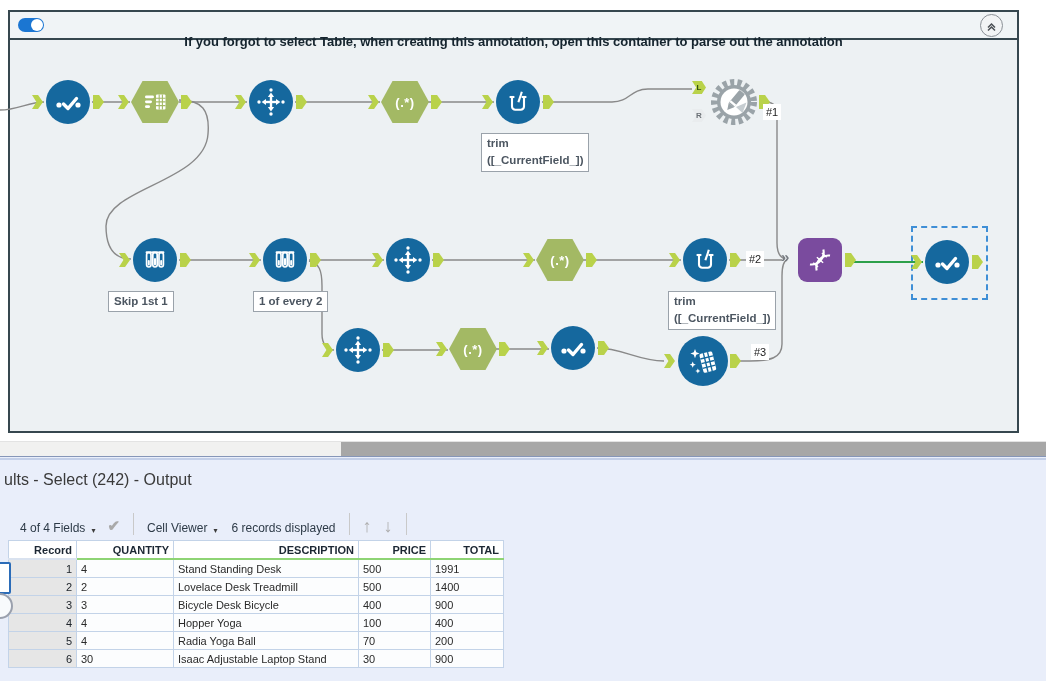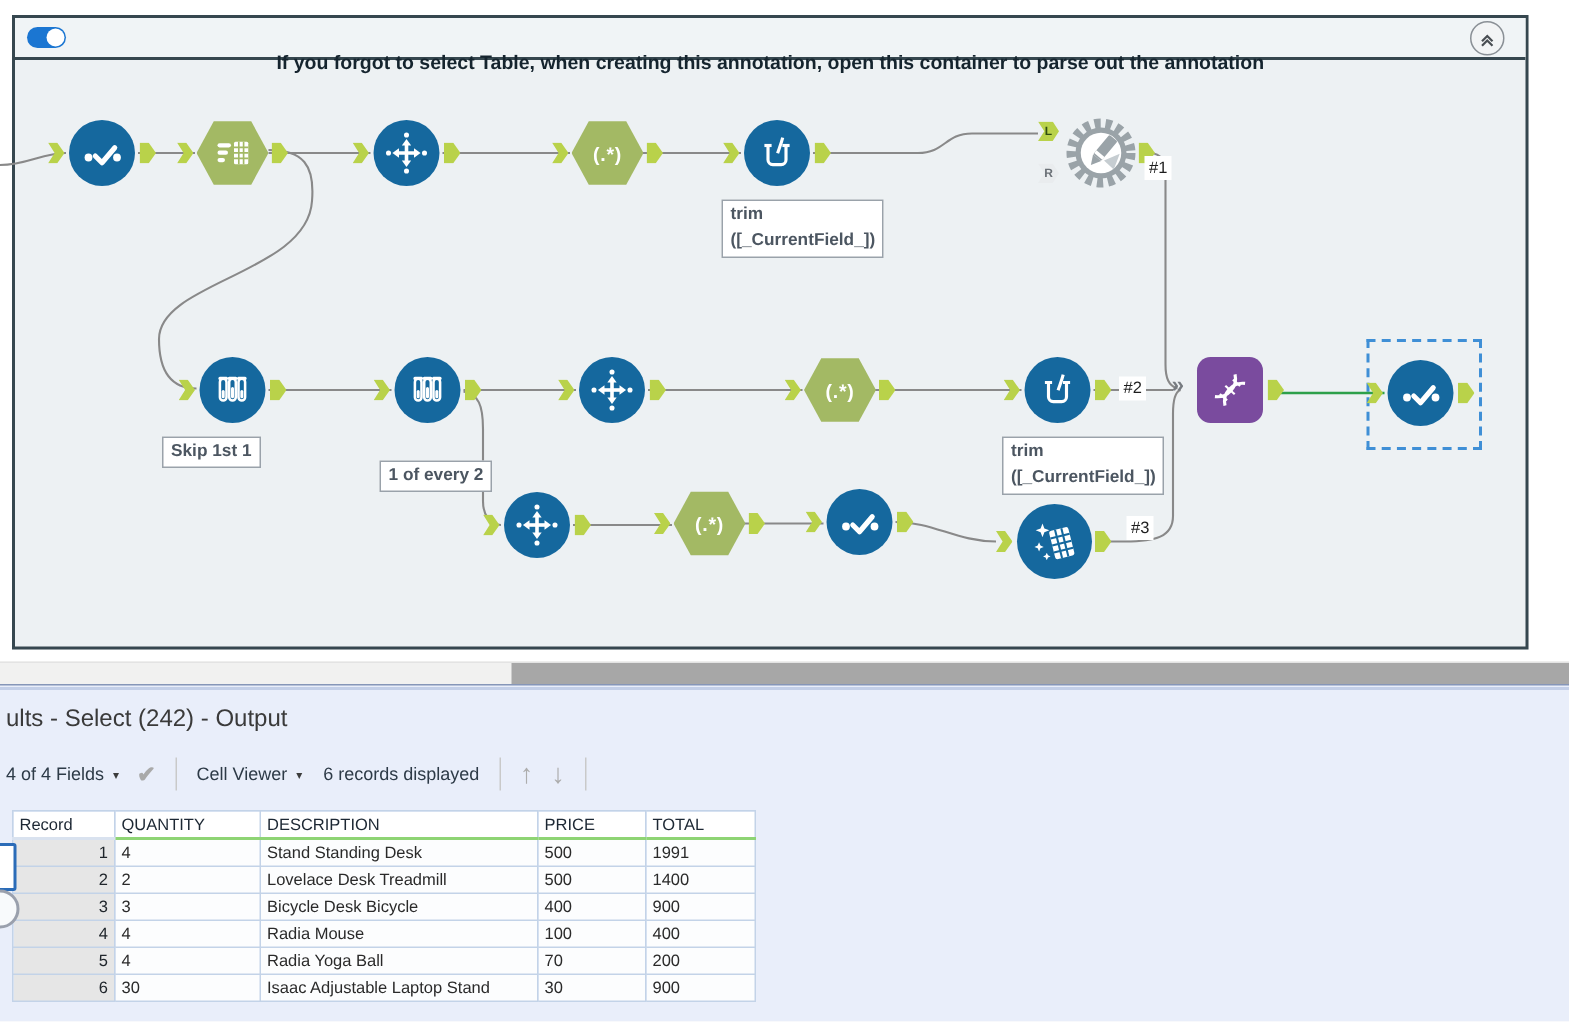--- a/index.html
+++ b/index.html
@@ -55,35 +55,35 @@
         border:2px dashed #3f8fd6;z-index:1;}
   .scroll-strip{position:absolute;left:0;top:441px;width:1046px;height:15px;background:#f1f1f0;
         border-top:1px solid #e3e3e3;}
   .scroll-thumb{position:absolute;left:341px;top:0;width:705px;height:15px;background:#a7a7a7;}
 
   
   .results{position:absolute;left:0;top:456px;width:1046px;height:225px;
         background:#e9eefa;border-top:1px solid #8696b8;}
   .results-accent{position:absolute;left:0;top:1px;width:1046px;height:2px;background:#c3cfe8;}
   .results-title{position:absolute;left:4px;top:14px;font-size:16px;color:#3a3a3a;}
-  .rtoolbar{position:absolute;left:0;top:40px;right:0;height:38px;display:flex;align-items:center;
-        padding-left:4px;font-size:12px;color:#2d3a47;}
+  .rtoolbar{position:absolute;left:0;top:40px;right:0;height:38px;display:flex;align-items:flex-end;
+        padding-left:20px;font-size:12px;color:#2d3a47;}
   .rtoolbar .lbl{cursor:pointer;}
   .caret{font-size:8px;color:#3c3c3c;margin-left:6px;cursor:pointer;}
   .check-gray{font-size:15px;color:#a9a9a9;margin-left:12px;font-weight:bold;cursor:pointer;}
   .vsep{width:1px;height:22px;background:#c9c9c9;margin:0 13px;}
   .nav-arrow{font-size:18px;color:#adadad;font-weight:bold;cursor:pointer;line-height:1;}
   .nav-arrow + .nav-arrow{margin-left:12px;}
 
   
   table.grid{position:absolute;left:8px;top:83px;border-collapse:collapse;table-layout:fixed;
         font-size:11px;z-index:2;}
   table.grid th,table.grid td{border:1px solid #c3d3e8;height:17px;padding:0 4px;overflow:hidden;
         white-space:nowrap;}
-  table.grid th{background:#fff;text-align:left;font-weight:normal;color:#1c2733;
+  table.grid th{background:#fff;text-align:right;font-weight:bold;color:#1c2733;
         border-bottom:2px solid #8ed474;}
   table.grid th.rec-h{border-bottom:2px solid #d9e2ef;}
   td.rec{background:#e6e6e6;text-align:right;padding-right:8px;color:#20262c;
         border-top:1px solid #f6f6f6;border-bottom:1px solid #f6f6f6;}
   td.cell{background:#fcfdfe;color:#2a2a2a;}
 
   .gutter-tab{position:absolute;left:-14px;top:562px;width:21px;height:28px;
         border:2px solid #2b6cb8;border-radius:2px;background:#fff;z-index:5;}
   .gutter-circle{position:absolute;left:-13px;top:593px;width:22px;height:22px;
         border:2px solid #9aa0ad;border-radius:50%;background:#f8fafc;z-index:5;}
@@ -415,21 +415,21 @@
     </svg>
       </div>
     <span class="anchor a-out" style="top:18px;right:-13px;"></span>
   </div>
 
   <div class="note" style="left:481px;top:133px;">
     <div>trim</div>
     <div>([_CurrentField_])</div>
   </div>
   <div class="note" style="left:108px;top:291px;">Skip 1st 1</div>
-  <div class="note" style="left:253px;top:307px;">1 of every 2</div>
+  <div class="note" style="left:253px;top:291px;">1 of every 2</div>
   <div class="note" style="left:668px;top:291px;">
     <div>trim</div>
     <div>([_CurrentField_])</div>
   </div>
   <div class="conn-label" style="left:763px;top:104px;">#1</div>
   <div class="conn-label" style="left:746px;top:251px;">#2</div>
   <div class="conn-label" style="left:751px;top:344px;">#3</div>
 
   <div class="scroll-strip">
     <div class="scroll-thumb"></div>
@@ -486,21 +486,21 @@
       <tr>
         <td class="rec">3</td>
         <td class="cell">3</td>
         <td class="cell">Bicycle Desk Bicycle</td>
         <td class="cell">400</td>
         <td class="cell">900</td>
       </tr>
       <tr>
         <td class="rec">4</td>
         <td class="cell">4</td>
-        <td class="cell">Radia Mouse</td>
+        <td class="cell">Hopper Yoga</td>
         <td class="cell">100</td>
         <td class="cell">400</td>
       </tr>
       <tr>
         <td class="rec">5</td>
         <td class="cell">4</td>
         <td class="cell">Radia Yoga Ball</td>
         <td class="cell">70</td>
         <td class="cell">200</td>
       </tr>

